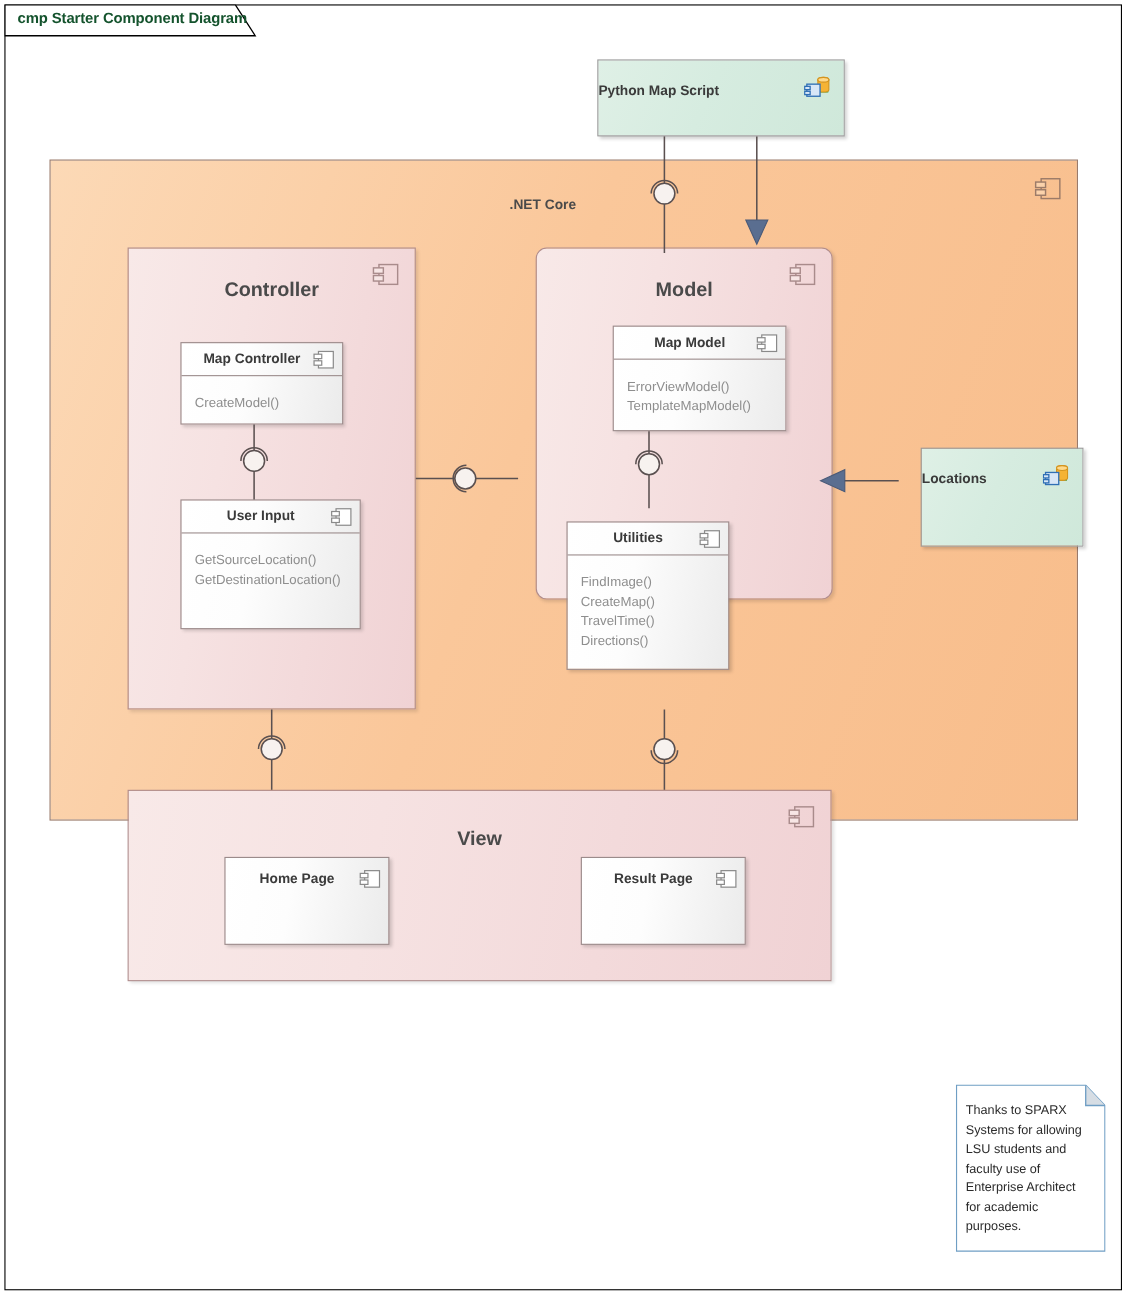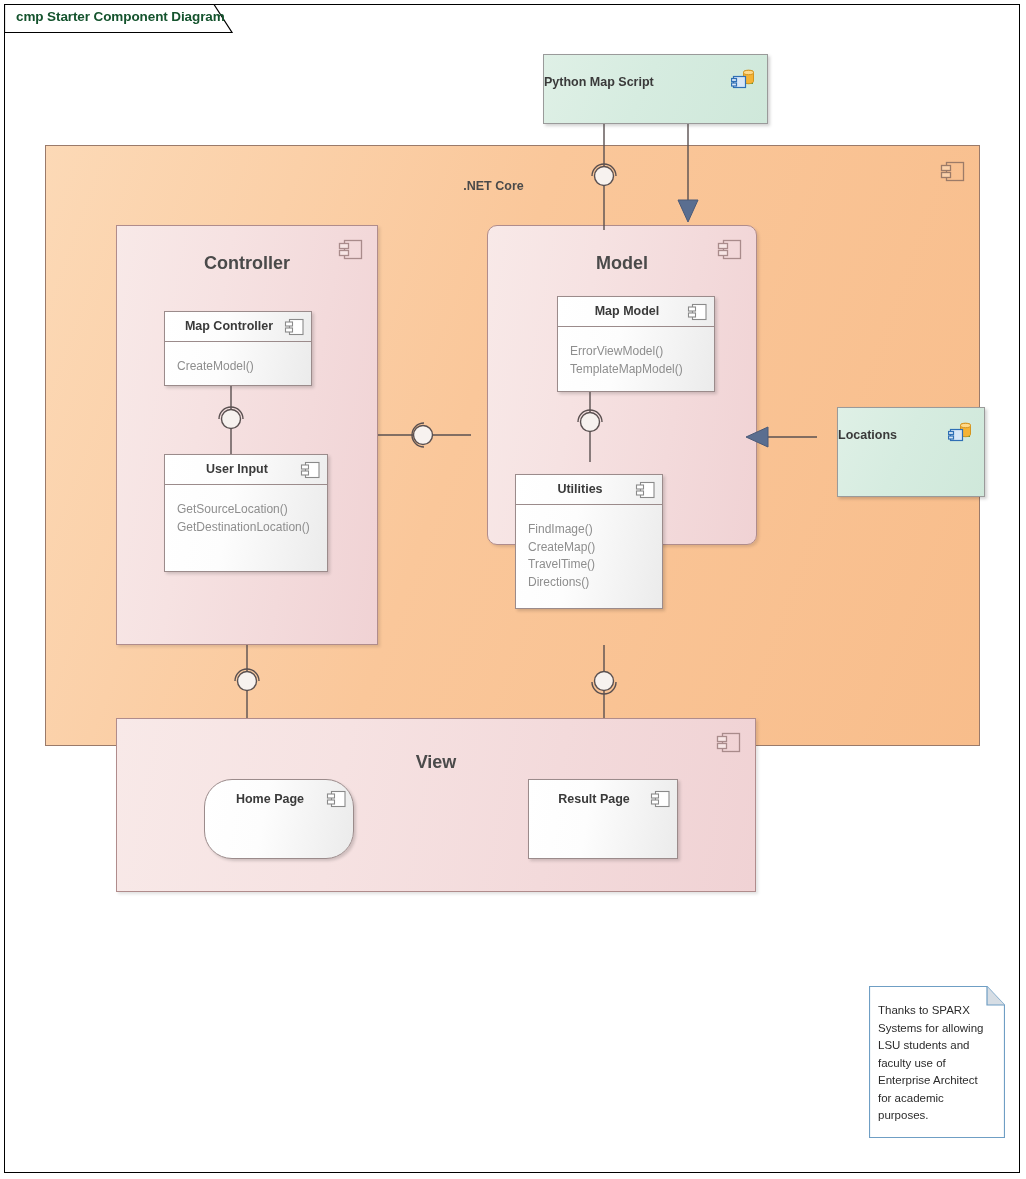--- a/index.html
+++ b/index.html
@@ -130,21 +130,21 @@
     font-size: 12px;
     color: #8e8e8e;
     line-height: 17.5px;
   }
   .comp .comp-ops div { white-space: nowrap; }
 
   #comp-map-controller { left: 164px; top: 311px; width: 148px; height: 75px; }
   #comp-user-input     { left: 164px; top: 454px; width: 164px; height: 118px; }
   #comp-map-model      { left: 515px; top: 296px; width: 158px; height: 96px; margin-left: 42px; }
   #comp-utilities      { left: 515px; top: 462px; width: 148px; height: 135px; margin-top: 12px; }
-  #comp-home-page      { left: 204px; top: 779px; width: 150px; height: 80px; border-radius: 28px; }
+  #comp-home-page      { left: 204px; top: 779px; width: 150px; height: 80px; }
   #comp-result-page    { left: 528px; top: 779px; width: 150px; height: 80px; }
   #comp-home-page .comp-title, #comp-result-page .comp-title { top: 12px; }
 
   
   .artifact {
     background: linear-gradient(115deg, #dff0e6 0%, #d6ece0 45%, #cfe8da 100%);
     border: 1px solid #9a9a9a;
     box-shadow: 2px 2px 3px rgba(0,0,0,0.18);
   }
   .artifact .art-title {

